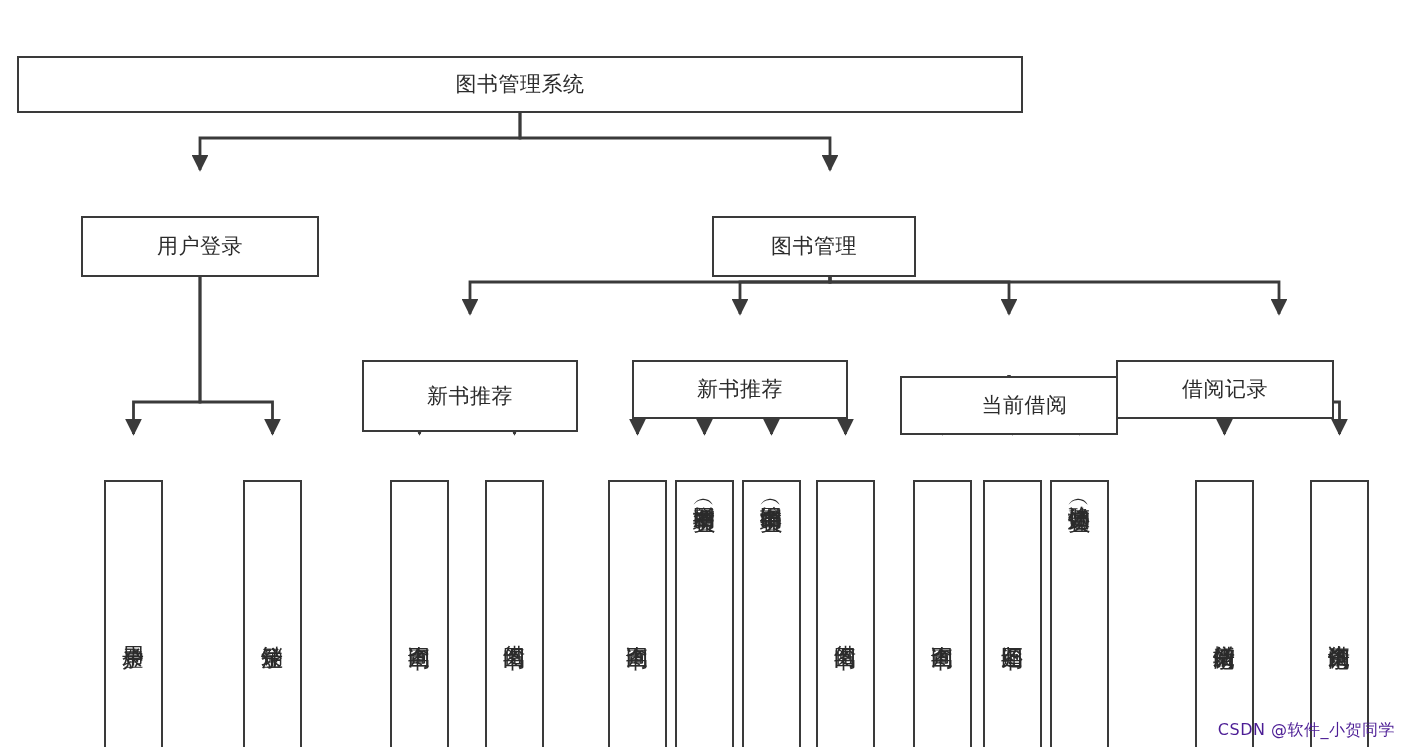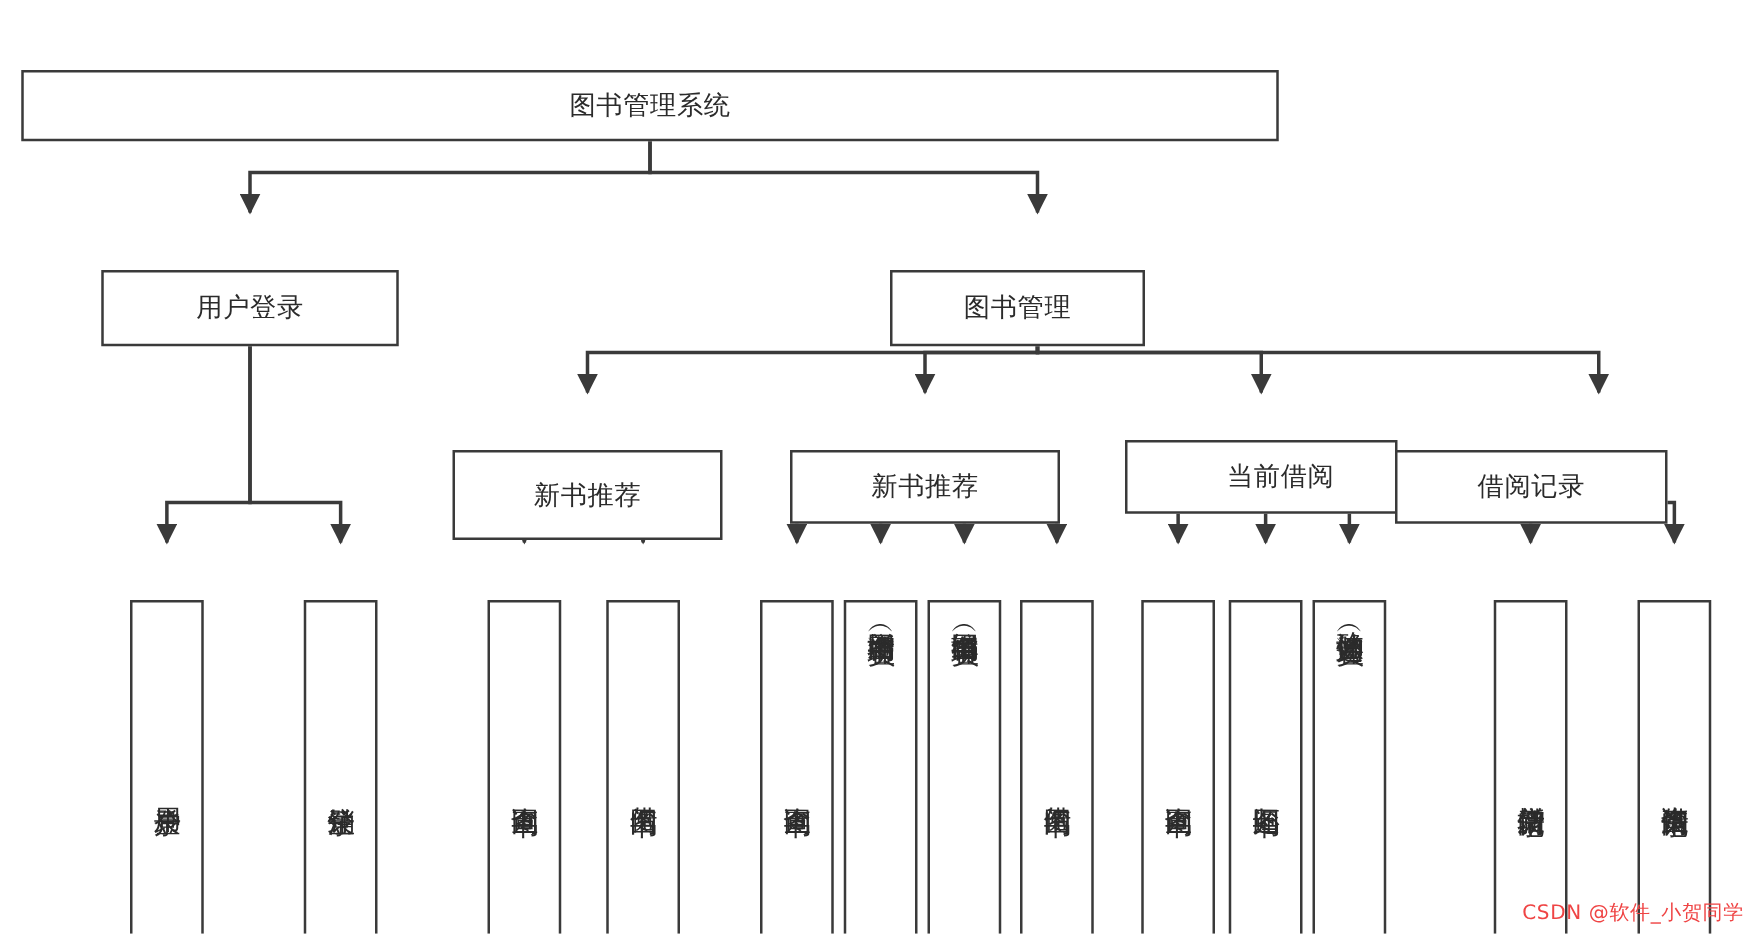--- a/index.html
+++ b/index.html
@@ -56,21 +56,21 @@
   }
   .node.vert.mid {
     align-items: center;
     padding-top: 0;
   }
   #watermark {
     position: absolute;
     right: 10px;
     bottom: 6px;
     font-size: 16px;
-    color: #ef4444;
+    color: #4c1d95;
     letter-spacing: 0.5px;
     white-space: nowrap;
     pointer-events: none;
   }
 </style>
 </head>
 <body>
 
 <div id="canvas">
 
@@ -112,21 +112,21 @@
       </div>
       <div class="node horiz" style="left: 712px; top: 172px; width: 204px; height: 61px; font-family: Liberation Serif, serif;">
         <span class="label">图书管理</span>
       </div>
       <div class="node horiz" style="left: 362px; top: 316px; width: 216px; height: 72px;">
         <span class="label">新书推荐</span>
       </div>
       <div class="node horiz" style="left: 632px; top: 316px; width: 216px; height: 59px;">
         <span class="label">新书推荐</span>
       </div>
-      <div class="node horiz" style="left: 900px; top: 308px; width: 218px; height: 59px; padding-left: 31px;">
+      <div class="node horiz" style="left: 900px; top: 332px; width: 218px; height: 59px; padding-left: 31px;">
         <span class="label">当前借阅</span>
       </div>
       <div class="node horiz" style="left: 1116px; top: 316px; width: 218px; height: 59px;">
         <span class="label">借阅记录</span>
       </div>
       <div class="node vert mid" style="left: 104px; top: 436px; width: 59px; height: 299px;">
         <span class="label">用户登录</span>
       </div>
       <div class="node vert mid" style="left: 243px; top: 436px; width: 59px; height: 299px;">
         <span class="label">注销登录</span>

